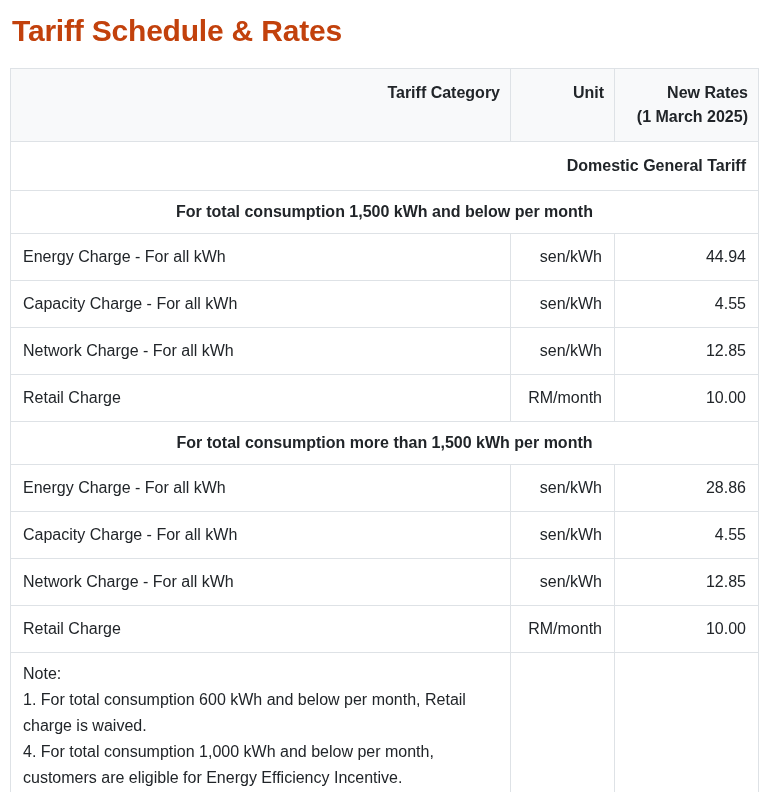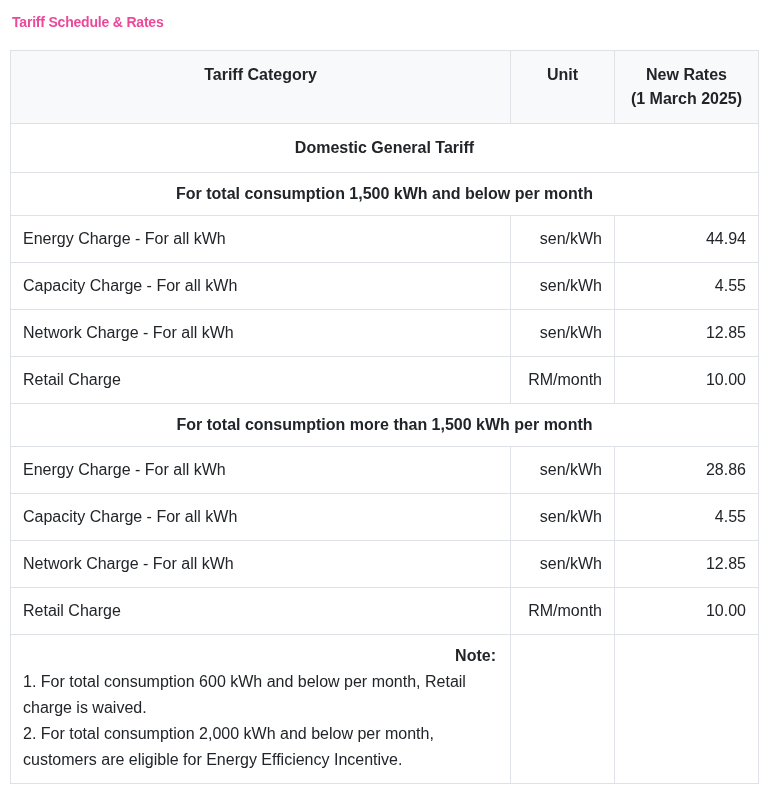--- a/index.html
+++ b/index.html
@@ -10,50 +10,50 @@
     color: #212529;
   }
   .page {
     width: 768px;
     height: 792px;
     box-sizing: border-box;
     padding: 12px 10px 0 10px;
     overflow: hidden;
   }
   .page-title {
-    font-size: 14px;
+    font-size: 30px;
     font-weight: 700;
     margin: 2px 2px 20px 2px;
     letter-spacing: -0.2px;
-    color: #ec4899;
+    color: #c2410c;
   }
   table.tariff-table {
     border-collapse: collapse;
     table-layout: fixed;
     width: 748px;
     font-size: 16px;
     color: #212529;
   }
   .tariff-table th,
   .tariff-table td {
     border: 1px solid #dee2e6;
     box-sizing: border-box;
   }
   
   .tariff-table thead th {
     background: #f8f9fa;
     font-weight: 700;
-    text-align: center;
+    text-align: right;
     vertical-align: top;
     padding: 12px 10px;
     line-height: 24px;
   }
   
   .group-row td {
-    text-align: center;
+    text-align: right;
     font-weight: 700;
     padding: 12px;
     line-height: 24px;
     margin-left: 20px;
   }
   
   .section-row td {
     text-align: center;
     font-weight: 700;
     padding: 9px 12px;
@@ -76,22 +76,21 @@
   
   .note-row td {
     vertical-align: top;
   }
   .note-row td.note-cell {
     padding: 8px 14px 10px 12px;
     line-height: 26px;
     text-align: left;
   }
   .note-label {
-    font-weight: 700;
-    text-align: right;
+    font-weight: 400;
   }
 </style>
 </head>
 <body>
 
 <div class="page">
   <h1 class="page-title">Tariff Schedule &amp; Rates</h1>
 
   <table class="tariff-table">
     <colgroup>
@@ -159,20 +158,20 @@
       <tr class="data-row">
         <td class="cell-label">Retail Charge</td>
         <td class="cell-unit">RM/month</td>
         <td class="cell-rate">10.00</td>
       </tr>
 
       <tr class="note-row">
         <td class="note-cell">
           <div class="note-label">Note:</div>
           <div>1. For total consumption 600 kWh and below per month, Retail charge is waived.</div>
-          <div>2. For total consumption 2,000 kWh and below per month, customers are eligible for Energy Efficiency Incentive.</div>
+          <div>4. For total consumption 1,000 kWh and below per month, customers are eligible for Energy Efficiency Incentive.</div>
         </td>
         <td></td>
         <td></td>
       </tr>
     </tbody>
   </table>
 </div>
 
 </body></html>

